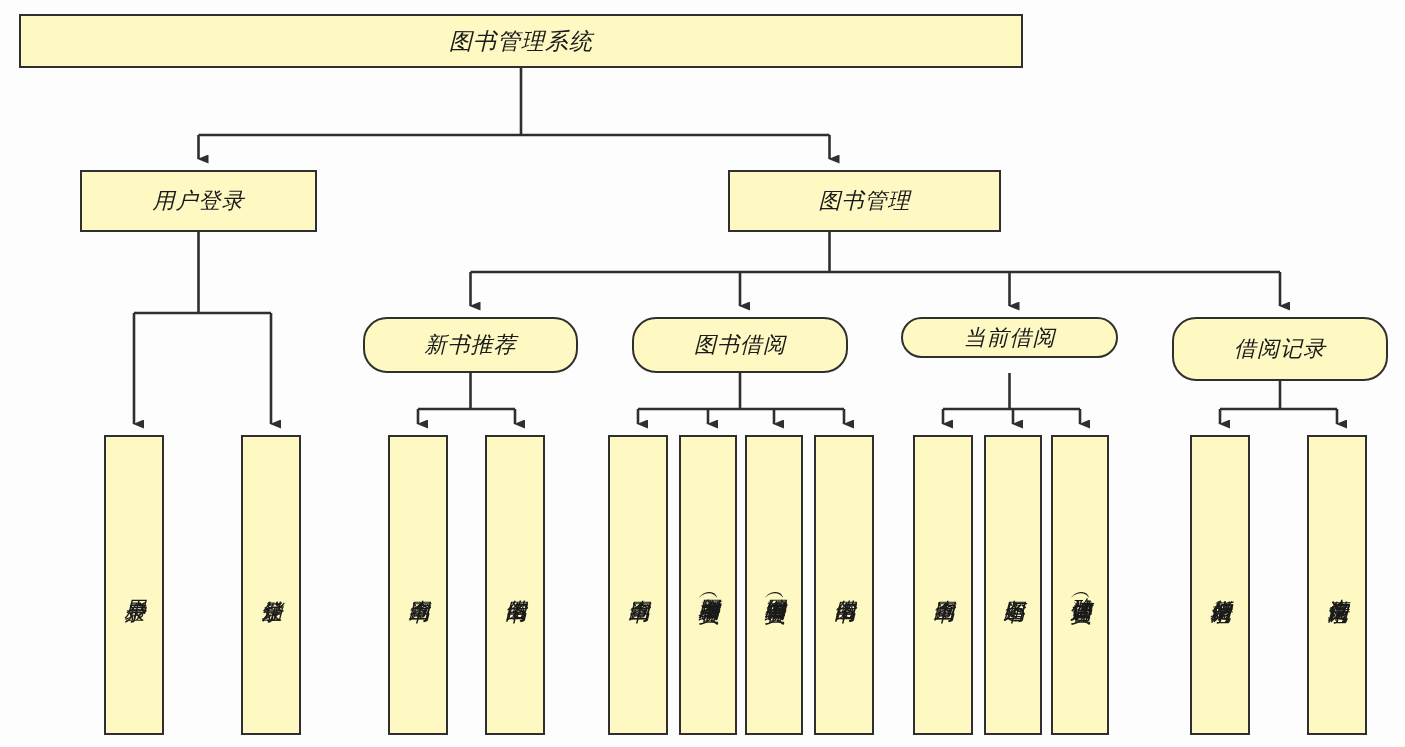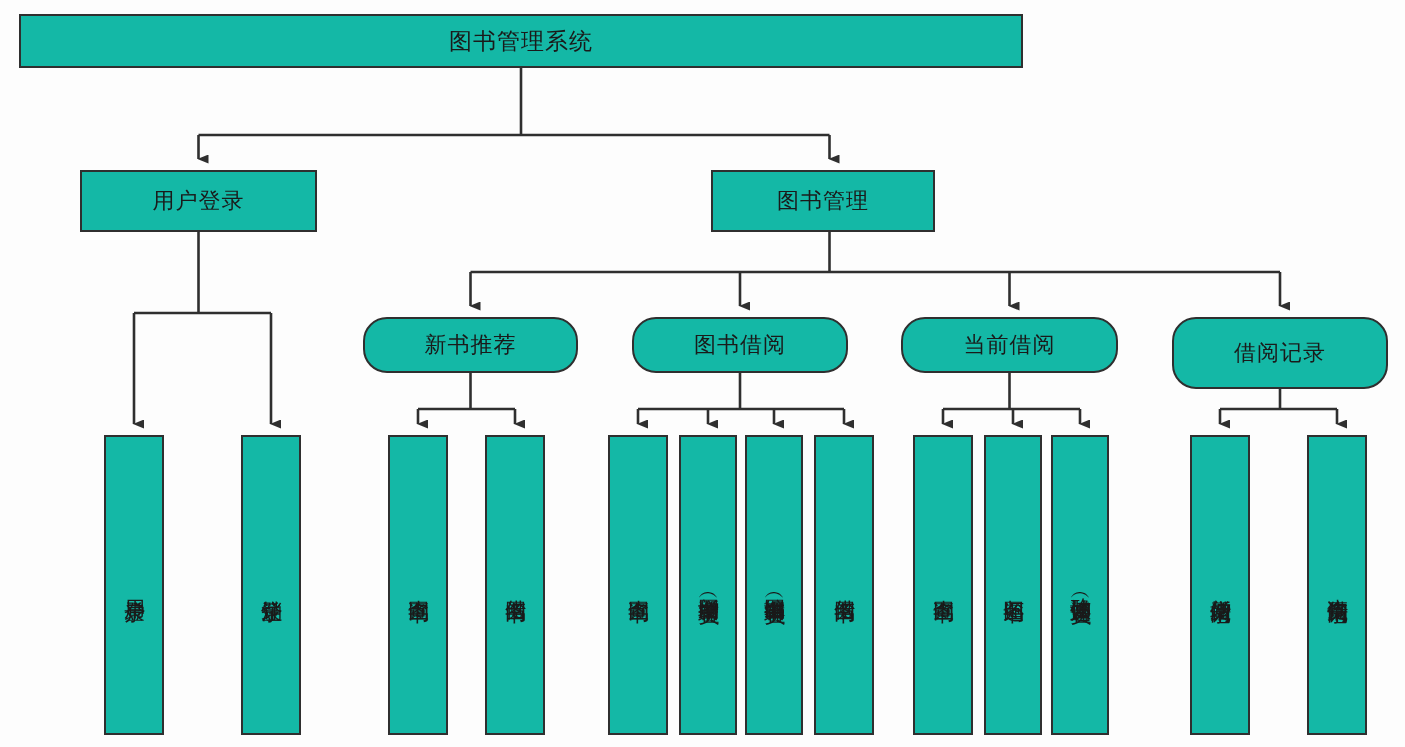--- a/index.html
+++ b/index.html
@@ -22,26 +22,27 @@
     position: absolute;
     left: 0;
     top: 0;
     width: 1405px;
     height: 747px;
     pointer-events: none;
   }
   .node {
     position: absolute;
     box-sizing: border-box;
-    background: #14b8a6;
+    background: #fef9c3;
     border: 2.5px solid #2f2f2f;
     display: flex;
     align-items: center;
     justify-content: center;
     color: #1a1a1a;
+    font-style: italic;
   }
   .node.root {
     font-size: 23px;
   }
   .node.lvl2 {
     font-size: 22px;
   }
   .node.lvl3 {
     font-size: 22px;
     border-radius: 24px;
@@ -123,33 +124,33 @@
       </g>
   </svg>
 
   <div id="node-layer">
       <div class="node root" style="left: 19px; top: 14px; width: 1004px; height: 54px;">
         <span class="hlabel">图书管理系统</span>
       </div>
       <div class="node lvl2" style="left: 80px; top: 170px; width: 237px; height: 62px;">
         <span class="hlabel">用户登录</span>
       </div>
-      <div class="node lvl2" style="left: 711px; top: 170px; width: 224px; height: 62px;">
+      <div class="node lvl2" style="left: 728px; top: 170px; width: 273px; height: 62px;">
         <span class="hlabel">图书管理</span>
       </div>
       <div class="node lvl3" style="left: 363px; top: 317px; width: 215px; height: 56px;">
         <span class="hlabel">新书推荐</span>
       </div>
       <div class="node lvl3" style="left: 632px; top: 317px; width: 216px; height: 56px;">
         <span class="hlabel">图书借阅</span>
       </div>
-      <div class="node lvl3" style="left: 901px; top: 317px; width: 217px; height: 56px;">
+      <div class="node lvl3" style="left: 901px; top: 317px; width: 217px; height: 41px;">
         <span class="hlabel">当前借阅</span>
       </div>
-      <div class="node lvl3" style="left: 1172px; top: 317px; width: 216px; height: 72px;">
+      <div class="node lvl3" style="left: 1172px; top: 317px; width: 216px; height: 64px;">
         <span class="hlabel">借阅记录</span>
       </div>
       <div class="node leaf" style="left: 104px; top: 435px; width: 60px; height: 300px;">
         <span class="vlabel">用户登录</span>
       </div>
       <div class="node leaf" style="left: 241px; top: 435px; width: 60px; height: 300px;">
         <span class="vlabel">注销登录</span>
       </div>
       <div class="node leaf" style="left: 388px; top: 435px; width: 60px; height: 300px;">
         <span class="vlabel">查询图书</span>

